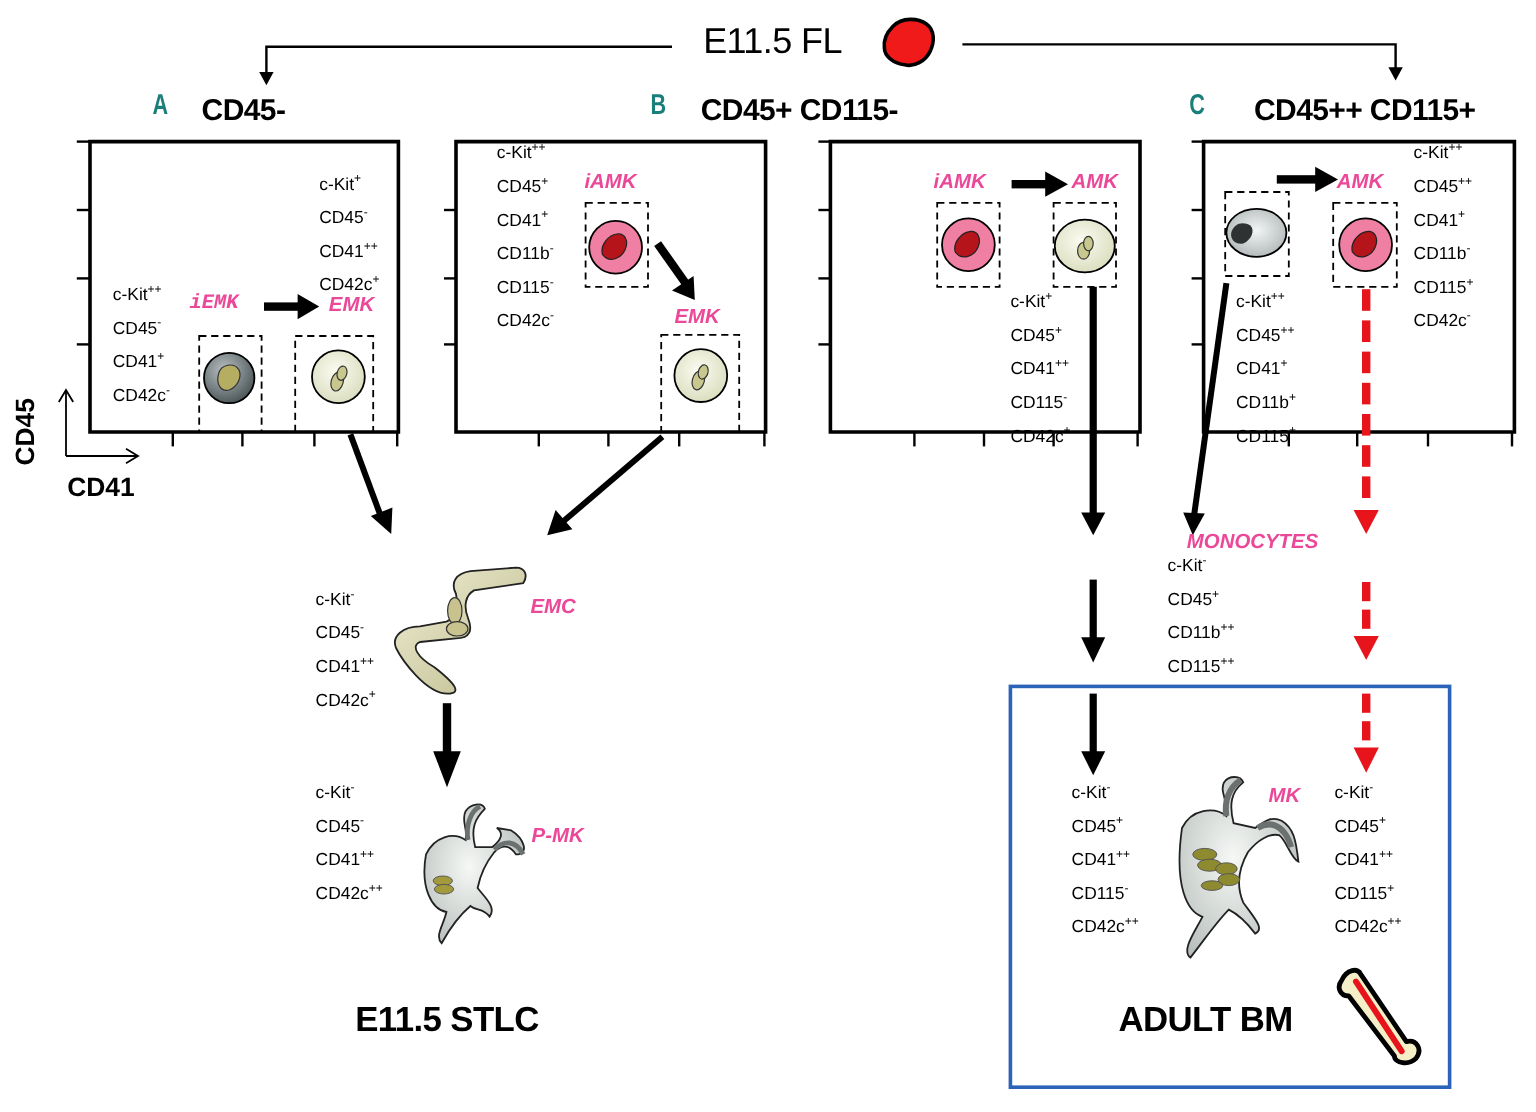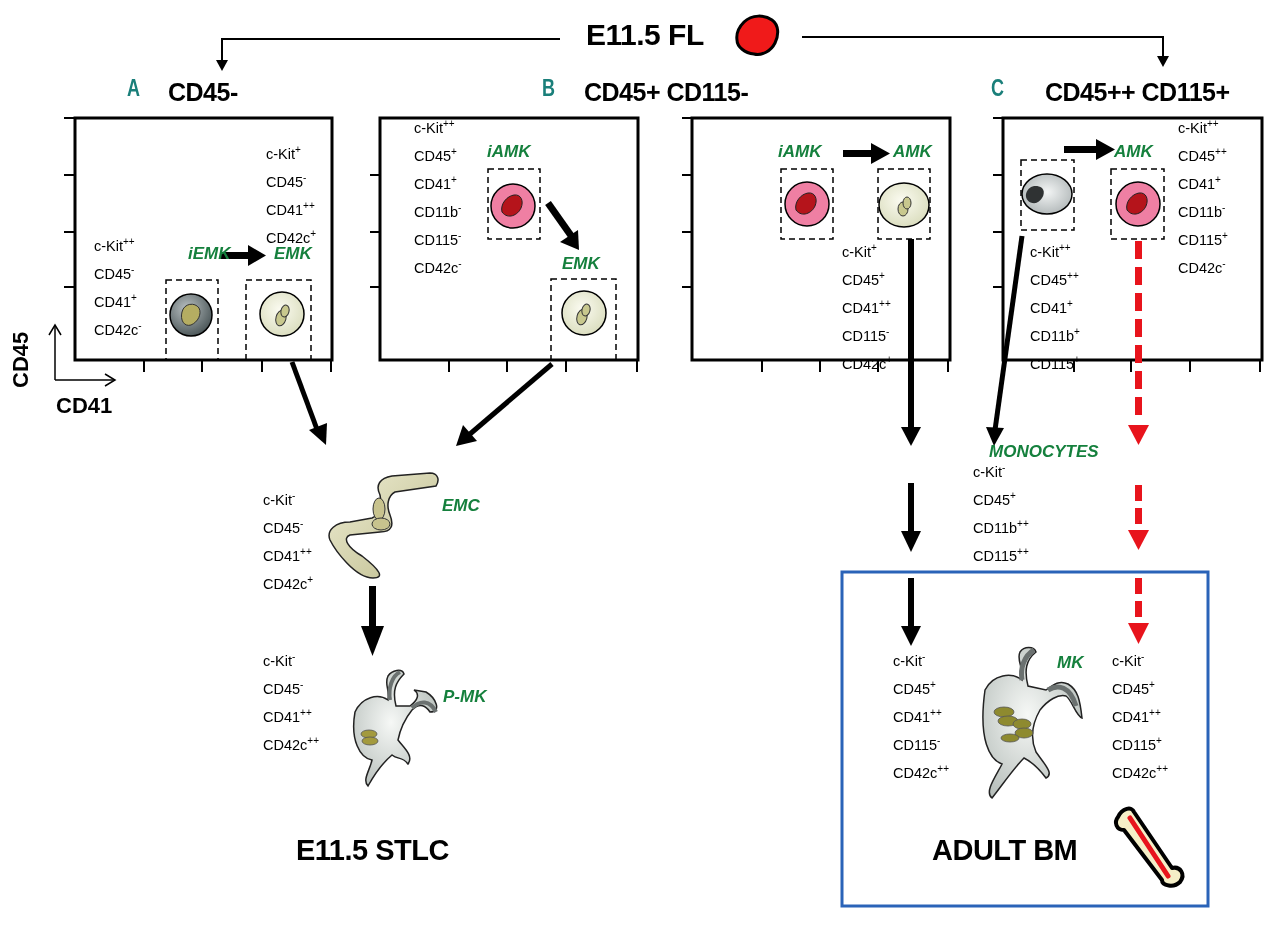--- a/index.html
+++ b/index.html
@@ -1,23 +1,23 @@
 <!DOCTYPE html>
 <html><head>
 <meta charset="utf-8">
 <style>
   html, body { margin: 0; padding: 0; background: #ffffff; }
   body { width: 1280px; height: 927px; position: relative; overflow: hidden;
          font-family: "Liberation Sans", "DejaVu Sans", sans-serif; color: #000; }
   svg#fig { position: absolute; left: 0; top: 0; }
   .abs { position: absolute; white-space: nowrap; }
-  .title { font-weight: bold; font-size: 30px; letter-spacing: -0.5px; }
+  .title { font-weight: normal; font-size: 30px; letter-spacing: -0.5px; }
   .panel-letter { font-weight: bold; font-size: 24px; color: #1a7f7a; transform: scaleX(0.75); transform-origin: left; }
   .panel-title { font-weight: bold; font-size: 25px; letter-spacing: -0.5px; }
-  .cell-label { font-weight: bold; font-style: italic; font-size: 17px; color: #15803d; }
+  .cell-label { font-weight: bold; font-style: italic; font-size: 17px; color: #ec4899; }
   .markers { font-weight: normal; font-size: 14.5px; line-height: 28px; }
   .markers .m { display: block; }
   .markers sup { font-size: 10px; vertical-align: 6px; line-height: 0; }
   .big-label { font-weight: bold; font-size: 29px; letter-spacing: -0.5px; }
   .axis-label { font-weight: bold; font-size: 22px; }
 </style>
 </head>
 <body>
 
 <svg id="fig" width="1280" height="927" viewBox="0 0 1280 927">
@@ -254,21 +254,21 @@
 <div class="abs panel-letter" style="left:127px; top:74px;">A</div>
 <div class="abs panel-title" style="left:168px; top:78px;">CD45-</div>
 <div class="abs panel-letter" style="left:542px; top:74px;">B</div>
 <div class="abs panel-title" style="left:584px; top:78px;text-align:center;">CD45+ CD115-</div>
 <div class="abs panel-letter" style="left:991px; top:74px;">C</div>
 <div class="abs panel-title" style="left:1045px; top:78px;">CD45++ CD115+</div>
 
 <div class="abs axis-label" style="left:8px; top:388px; transform-origin:left top; transform: rotate(-90deg);">CD45</div>
 <div class="abs axis-label" style="left:56px; top:393px;">CD41</div>
 
-<div class="abs cell-label" style="left:188px; top:244px;">iEMK</div>
+<div class="abs cell-label" style="left:158px; top:244px;font-family:Liberation Mono, monospace;">iEMK</div>
 <div class="abs cell-label" style="left:274px; top:244px;">EMK</div>
 <div class="abs markers" style="left:94px; top:232px;">
     <span class="m"><span>c-Kit</span><sup>++</sup></span>
     <span class="m"><span>CD45</span><sup>-</sup></span>
     <span class="m"><span>CD41</span><sup>+</sup></span>
     <span class="m"><span>CD42c</span><sup>-</sup></span>
   </div>
 <div class="abs markers" style="left:266px; top:140px;">
     <span class="m"><span>c-Kit</span><sup>+</sup></span>
     <span class="m"><span>CD45</span><sup>-</sup></span>

